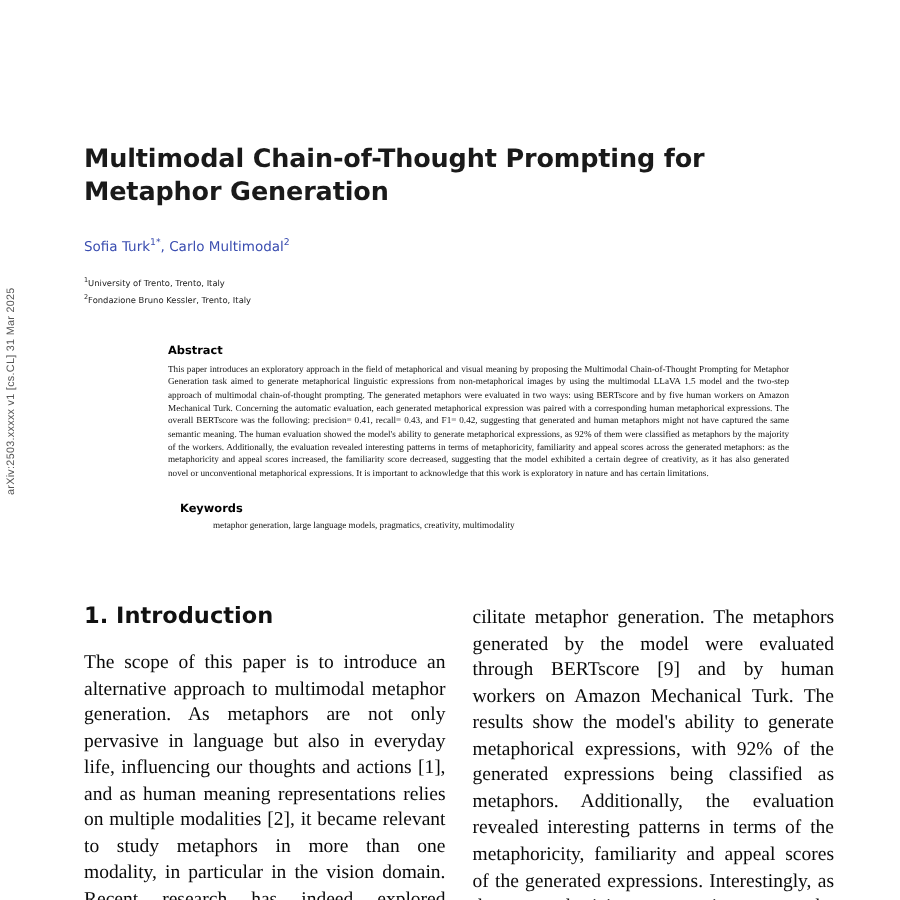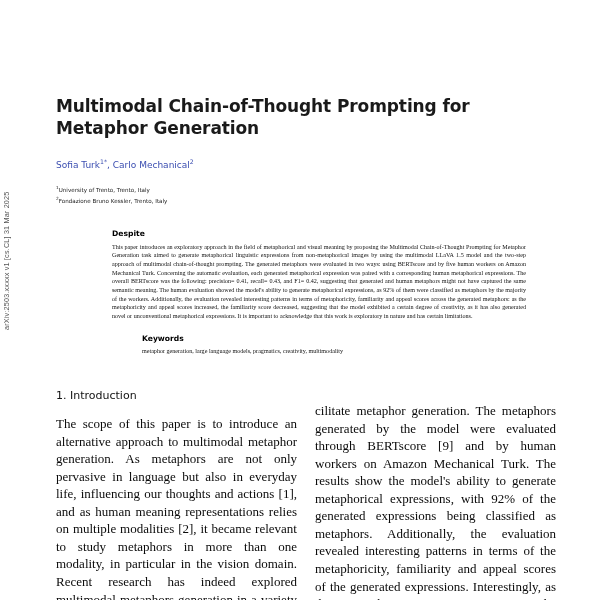--- a/index.html
+++ b/index.html
@@ -85,43 +85,43 @@
     font-size: 6.1px;
     line-height: 1.42;
     text-align: justify;
     color: #111111;
   }
 
   .keywords-head {
     font-family: "DejaVu Sans", sans-serif;
     font-weight: bold;
     font-size: 7.6px;
-    margin: 13px 0 4px 86px;
+    margin: 13px 0 4px 64px;
   }
   .keywords-body {
     margin-left: 86px;
     font-size: 6.1px;
     line-height: 1.4;
     color: #111111;
   }
 
   .columns {
     display: flex;
     margin: 34px 0 0 30px;
     width: 500px;
     gap: 18px;
   }
   .col {
     width: 241px;
   }
   .section-head {
     font-family: "DejaVu Sans", sans-serif;
-    font-weight: normal;
-    font-size: 11px;
-    margin: 0 0 10px 0;
+    font-weight: bold;
+    font-size: 15px;
+    margin: 12px 0 10px 0;
     color: #111111;
   }
   .body-text {
     font-size: 13px;
     line-height: 1.35;
     text-align: justify;
     color: #0a0a0a;
     hyphens: auto;
   }
 </style>
@@ -129,30 +129,30 @@
 <body>
 
 <div class="arxiv-stamp">arXiv:2503.xxxxx v1  [cs.CL]  31 Mar 2025</div>
 
 <div class="page">
 
   <h1 class="title">Multimodal Chain-of-Thought Prompting for Metaphor Generation</h1>
 
   <div class="authors">
     <span>Sofia Turk</span><sup>1*</sup><span class="sep">,</span>
-    <span>Carlo Mechanical</span><sup>2</sup>
+    <span>Carlo Multimodal</span><sup>2</sup>
   </div>
 
   <div class="affiliations">
     <div><sup>1</sup><span>University of Trento, Trento, Italy</span></div>
     <div><sup>2</sup><span>Fondazione Bruno Kessler, Trento, Italy</span></div>
   </div>
 
   <div class="abstract-block">
-    <div class="abstract-head">Despite</div>
+    <div class="abstract-head">Abstract</div>
     <div class="abstract-body">This paper introduces an exploratory approach in the field of metaphorical and visual meaning by proposing the Multimodal Chain-of-Thought Prompting for Metaphor Generation task aimed to generate metaphorical linguistic expressions from non-metaphorical images by using the multimodal LLaVA 1.5 model and the two-step approach of multimodal chain-of-thought prompting. The generated metaphors were evaluated in two ways: using BERTscore and by five human workers on Amazon Mechanical Turk. Concerning the automatic evaluation, each generated metaphorical expression was paired with a corresponding human metaphorical expressions. The overall BERTscore was the following: precision= 0.41, recall= 0.43, and F1= 0.42, suggesting that generated and human metaphors might not have captured the same semantic meaning. The human evaluation showed the model's ability to generate metaphorical expressions, as 92% of them were classified as metaphors by the majority of the workers. Additionally, the evaluation revealed interesting patterns in terms of metaphoricity, familiarity and appeal scores across the generated metaphors: as the metaphoricity and appeal scores increased, the familiarity score decreased, suggesting that the model exhibited a certain degree of creativity, as it has also generated novel or unconventional metaphorical expressions. It is important to acknowledge that this work is exploratory in nature and has certain limitations.</div>
     <div class="keywords-head">Keywords</div>
     <div class="keywords-body">metaphor generation, large language models, pragmatics, creativity, multimodality</div>
   </div>
 
   <div class="columns">
     <div class="col">
       <div class="section-head">
         <span>1.</span>
         <span>Introduction</span>

